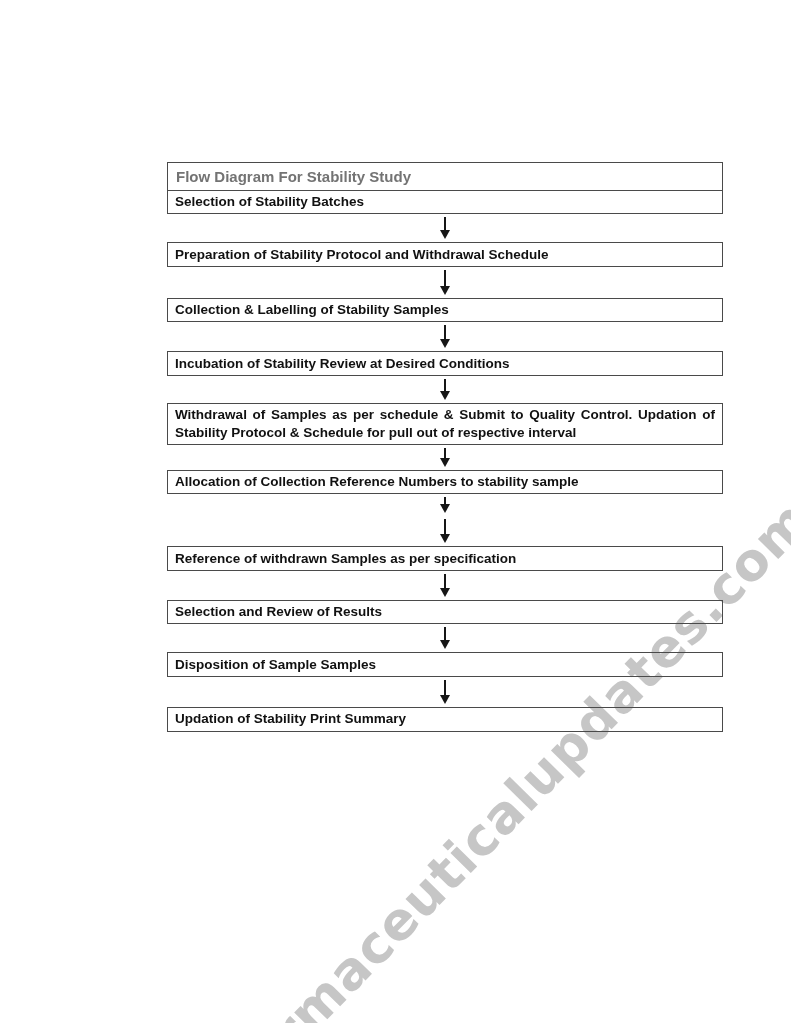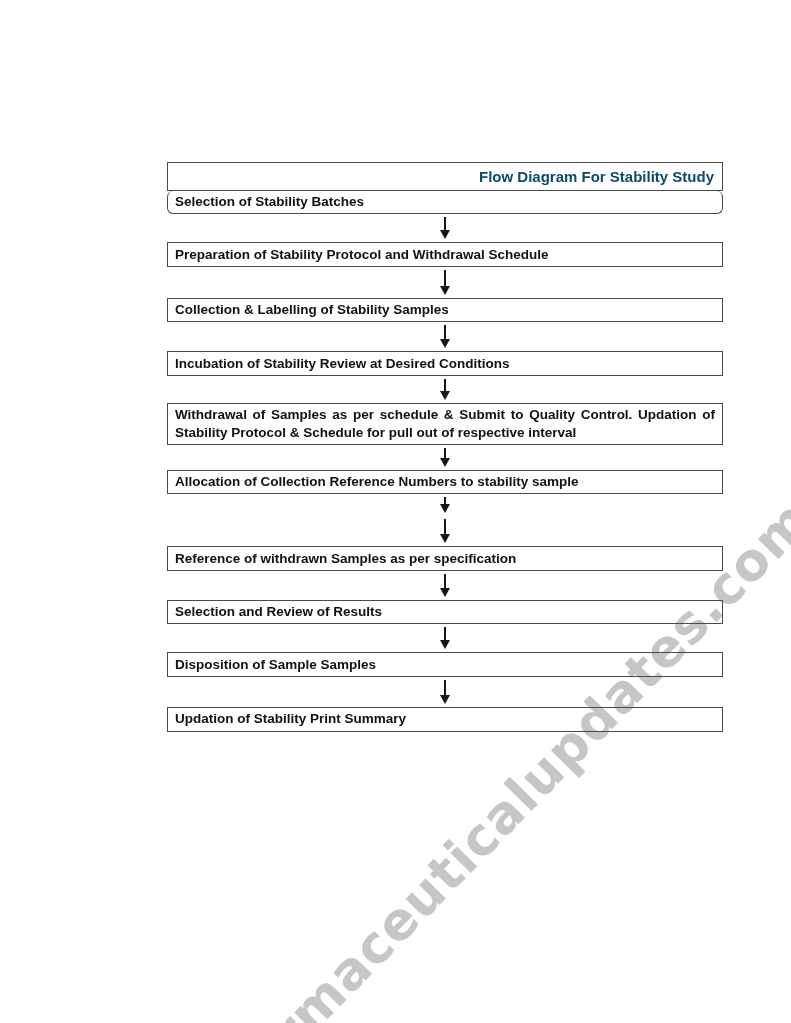--- a/index.html
+++ b/index.html
@@ -29,41 +29,40 @@
     position: absolute;
     left: 167px;
     top: 162px;
     width: 556px;
     z-index: 1;
   }
   .title-box {
     box-sizing: border-box;
     border: 1.5px solid #4a4a4a;
     background: transparent;
-    text-align: right;
+    text-align: left;
     font-size: 15px;
     font-weight: bold;
-    color: #0c4a6e;
+    color: #737373;
     padding: 4px 8px 3px 8px;
     line-height: 1.3;
   }
   .step-box {
     box-sizing: border-box;
     border: 1.5px solid #4a4a4a;
     background: transparent;
     font-size: 13.5px;
     font-weight: bold;
     color: #111111;
     padding: 2.5px 7px;
     text-align: justify;
     line-height: 1.3;
   }
   .step-box.attached {
     border-top: none;
-    border-radius: 6px;
   }
   .arrow-cell {
     box-sizing: border-box;
     display: flex;
     flex-direction: column;
     align-items: center;
     justify-content: center;
   }
   .arrow-stem {
     width: 2px;

